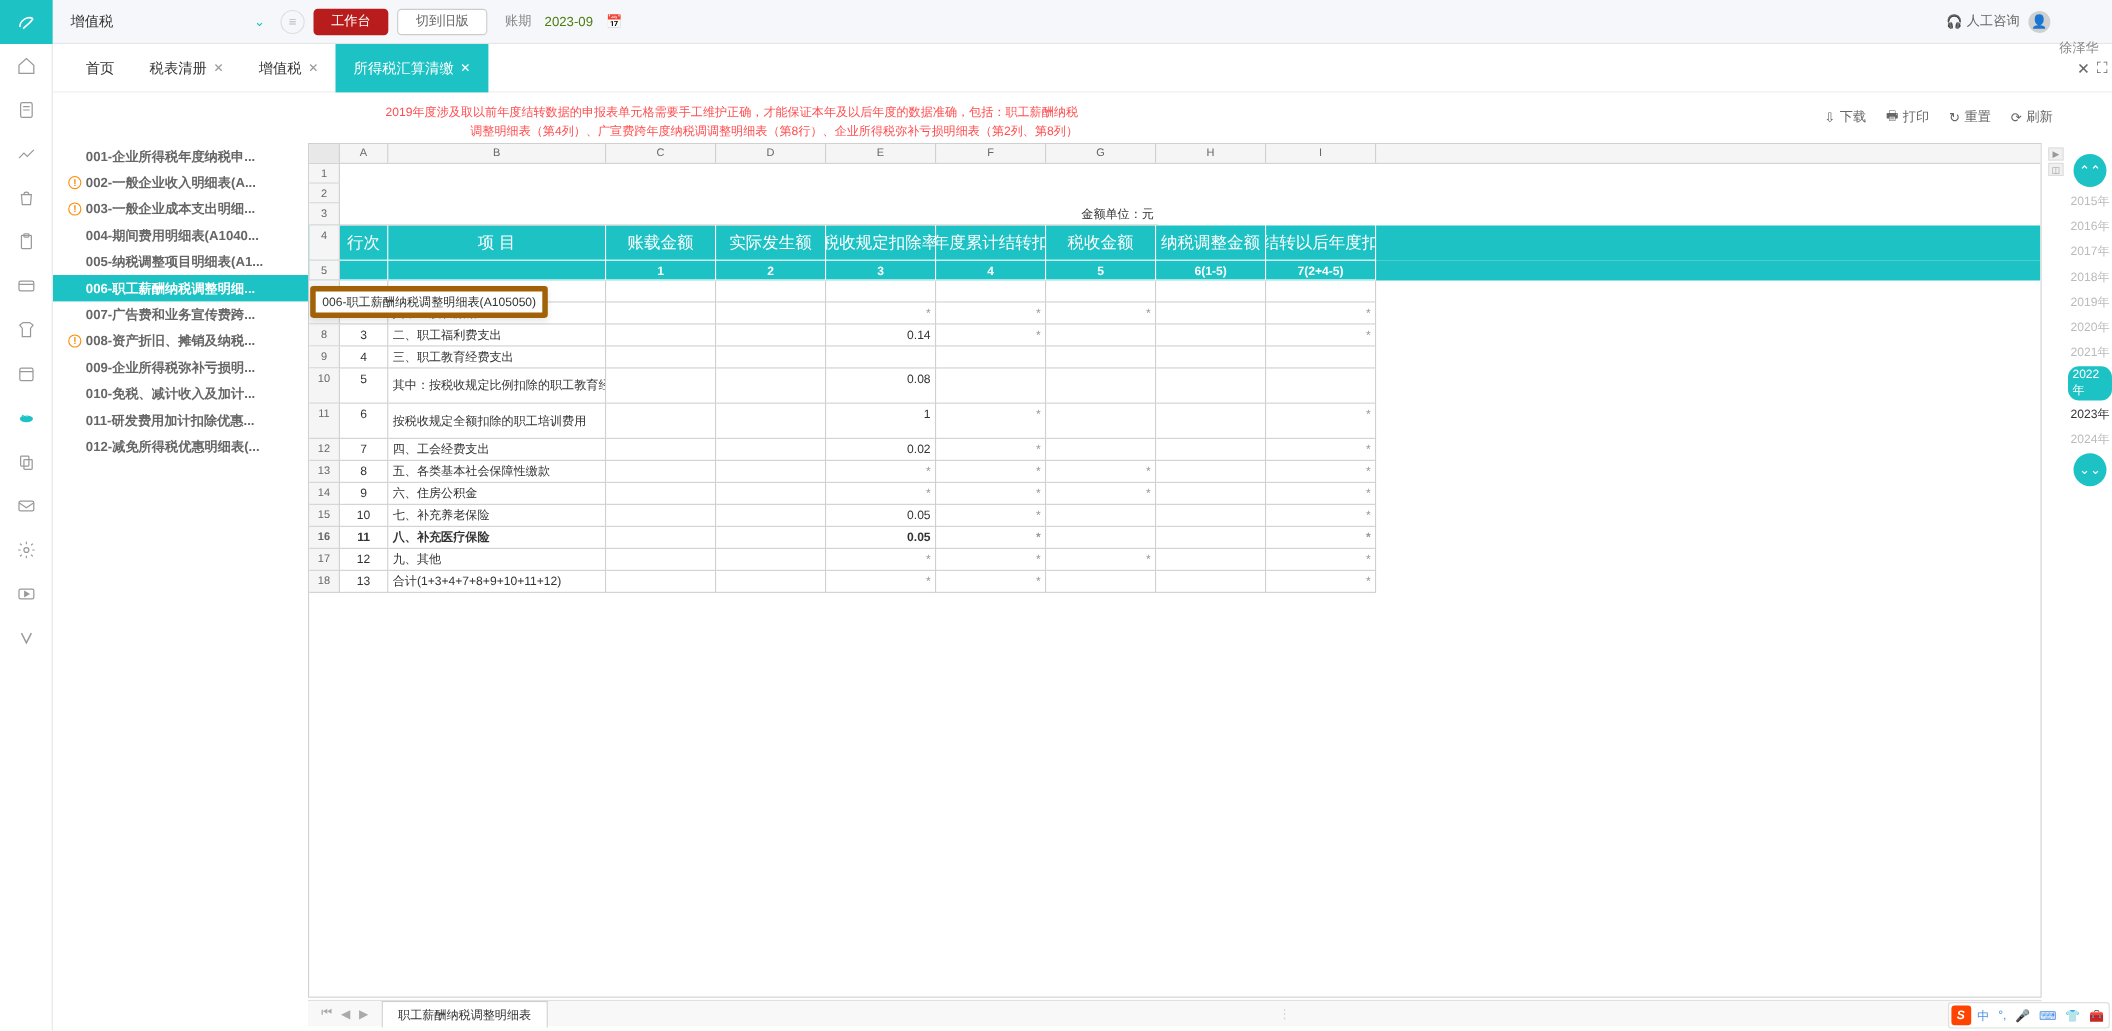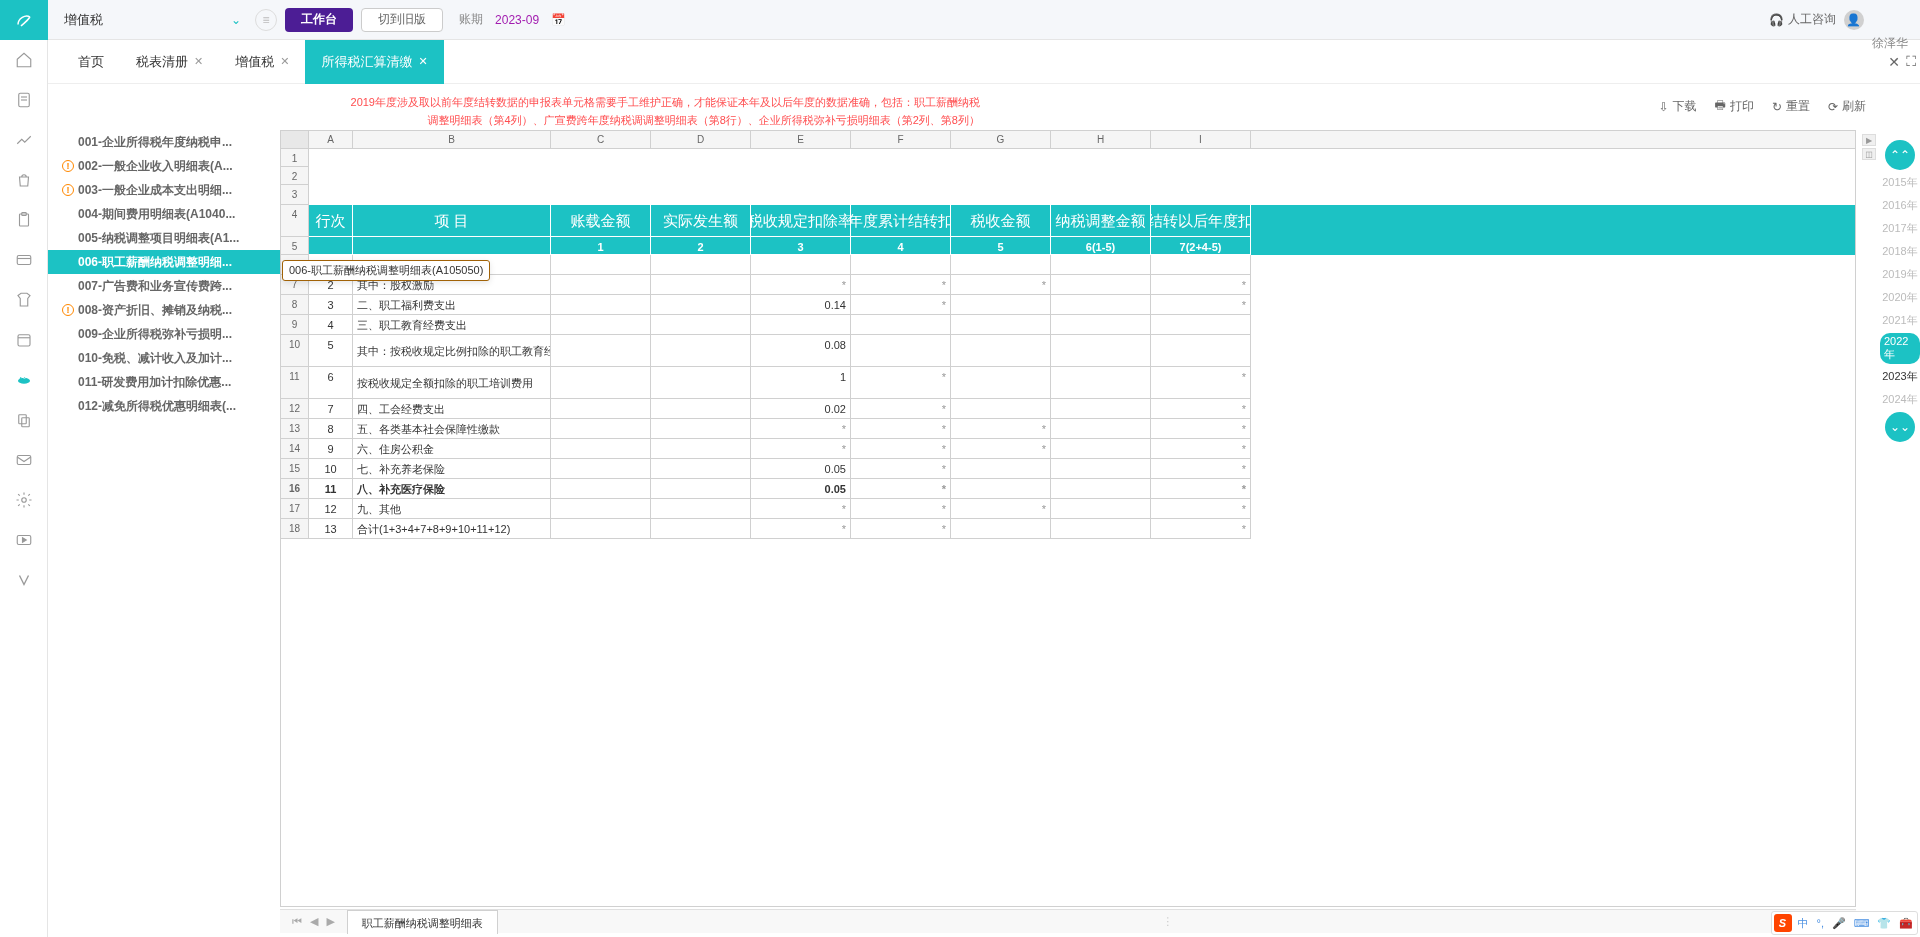--- a/index.html
+++ b/index.html
@@ -13,24 +13,24 @@
 .left-rail .rail-item.active { color: #1cc2c4; }
 .left-rail .rail-item svg, .left-rail .brand svg { width: 18px; height: 18px; }
 
 
 .main { flex: 1; display: flex; flex-direction: column; height: 100%; }
 .top-bar { height: 40px; background: #f5f7fa; border-bottom: 1px solid #e5e5e5; display: flex; align-items: center; padding: 0 12px; gap: 8px; }
 .top-bar .tax-label { font-size: 13px; color: #333; margin-left: 4px; }
 .top-bar .chev { color: #1cc2c4; margin-left: 120px; cursor: pointer; }
 .top-bar .round-btn { width: 22px; height: 22px; border-radius: 11px; border: 1px solid #ddd; display: flex; align-items: center; justify-content: center; color: #bbb; cursor: pointer; margin-left: 6px; }
 .top-bar .pill-btn { height: 24px; border-radius: 4px; padding: 0 16px; display: flex; align-items: center; justify-content: center; font-size: 12px; cursor: pointer; }
-.top-bar .pill-primary { background: #4c1d95; color: #fff; border: none; font-weight: bold; }
+.top-bar .pill-primary { background: #b91c1c; color: #fff; border: none; }
 .top-bar .pill-outline { border: 1px solid #ccc; color: #666; background: #fff; }
 .top-bar .period-label { color: #888; margin-left: 8px; }
-.top-bar .period-val { margin-left: 4px; color: #a21caf; }
+.top-bar .period-val { margin-left: 4px; color: #4d7c0f; }
 .top-bar .cal-icon { color: #1cc2c4; margin-left: 4px; cursor: pointer; }
 .top-bar .spacer { flex: 1; }
 .top-bar .right-link { color: #666; display: flex; align-items: center; gap: 4px; cursor: pointer; }
 .top-bar .avatar { width: 20px; height: 20px; border-radius: 50%; background: #d0d0d0; display: flex; align-items: center; justify-content: center; color: #fff; }
 .top-bar .user-name { color: #888; margin-top: 47px; }
 
 
 .tabs-row { height: 44px; display: flex; align-items: center; padding-left: 14px; border-bottom: 1px solid #eee; position: relative; }
 .tab-item { padding: 0 16px; height: 44px; display: flex; align-items: center; gap: 6px; font-size: 13px; color: #333; cursor: pointer; }
 .tab-item .close { color: #999; font-size: 11px; }
@@ -88,21 +88,21 @@
 .sheet-tabs .sep { margin: 0 auto; color: #ccc; }
 
 
 .year-rail { width: 40px; display: flex; flex-direction: column; align-items: center; gap: 2px; padding-top: 56px; }
 .year-rail .yr-btn { width: 30px; height: 30px; border-radius: 50%; background: #1cc2c4; color: #fff; display: flex; align-items: center; justify-content: center; cursor: pointer; }
 .year-rail .yr { font-size: 11px; color: #bbb; padding: 3px 0; cursor: pointer; }
 .year-rail .yr.cur { color: #fff; background: #1cc2c4; border-radius: 10px; padding: 2px 4px; }
 .year-rail .yr.next { color: #333; }
 
 
-.tooltip { position: absolute; top: 176px; left: 2px; background: #fff; border: 1px solid #a16207; border-radius: 3px; padding: 2px 6px; font-size: 11px; white-space: nowrap; box-shadow: 0 2px 6px rgba(0,0,0,0.1); z-index: 10; }
+.tooltip { position: absolute; top: 176px; left: 2px; background: #fff; border: 5px solid #a16207; border-radius: 3px; padding: 2px 6px; font-size: 11px; white-space: nowrap; box-shadow: 0 2px 6px rgba(0,0,0,0.1); z-index: 10; }
 
 
 .ime-bar { position: fixed; bottom: 2px; right: 2px; display: flex; align-items: center; gap: 4px; font-size: 11px; background: #fff; padding: 2px; border: 1px solid #ddd; border-radius: 3px; }
 .ime-bar span { color: #4a90e2; padding: 0 2px; }
 .ime-bar .s-logo { width: 18px; height: 18px; background: #ff4400; color: #fff; display: flex; align-items: center; justify-content: center; border-radius: 3px; font-weight: bold; font-style: italic; }
 
 .expand-icons { position: absolute; right: 4px; top: 50px; display:flex; flex-direction:column; gap:2px; z-index:5;}
 .expand-icons span { width:14px; height:12px; background:#f0f0f0; border:1px solid #ddd; display:flex; align-items:center; justify-content:center; font-size:8px; color:#999; cursor:pointer;}
 </style>
 </head>
@@ -309,20 +309,21 @@
         <div class="sheet-body" id="sheet-body">
             <div class="sheet-row title-row" style="height: 18px;">
               <div class="rowhdr">1</div>
               <div class="cell merged-wide" style="border-bottom:none"></div>
             </div>
             <div class="sheet-row title-row" style="height: 18px;">
               <div class="rowhdr">2</div>
             </div>
             <div class="sheet-row unit-row" style="height: 20px;">
               <div class="rowhdr">3</div>
+              <div class="cell merged-wide">金额单位：元</div>
             </div>
             <div class="sheet-row header-row">
               <div class="rowhdr">4</div>
               <div class="cell wA">行次</div>
               <div class="cell wB">项   目</div>
               <div class="cell wC">账载金额</div>
               <div class="cell wD">实际发生额</div>
               <div class="cell wE">税收规定扣除率</div>
               <div class="cell wF">以前年度累计结转扣除额</div>
               <div class="cell wG">税收金额</div>

